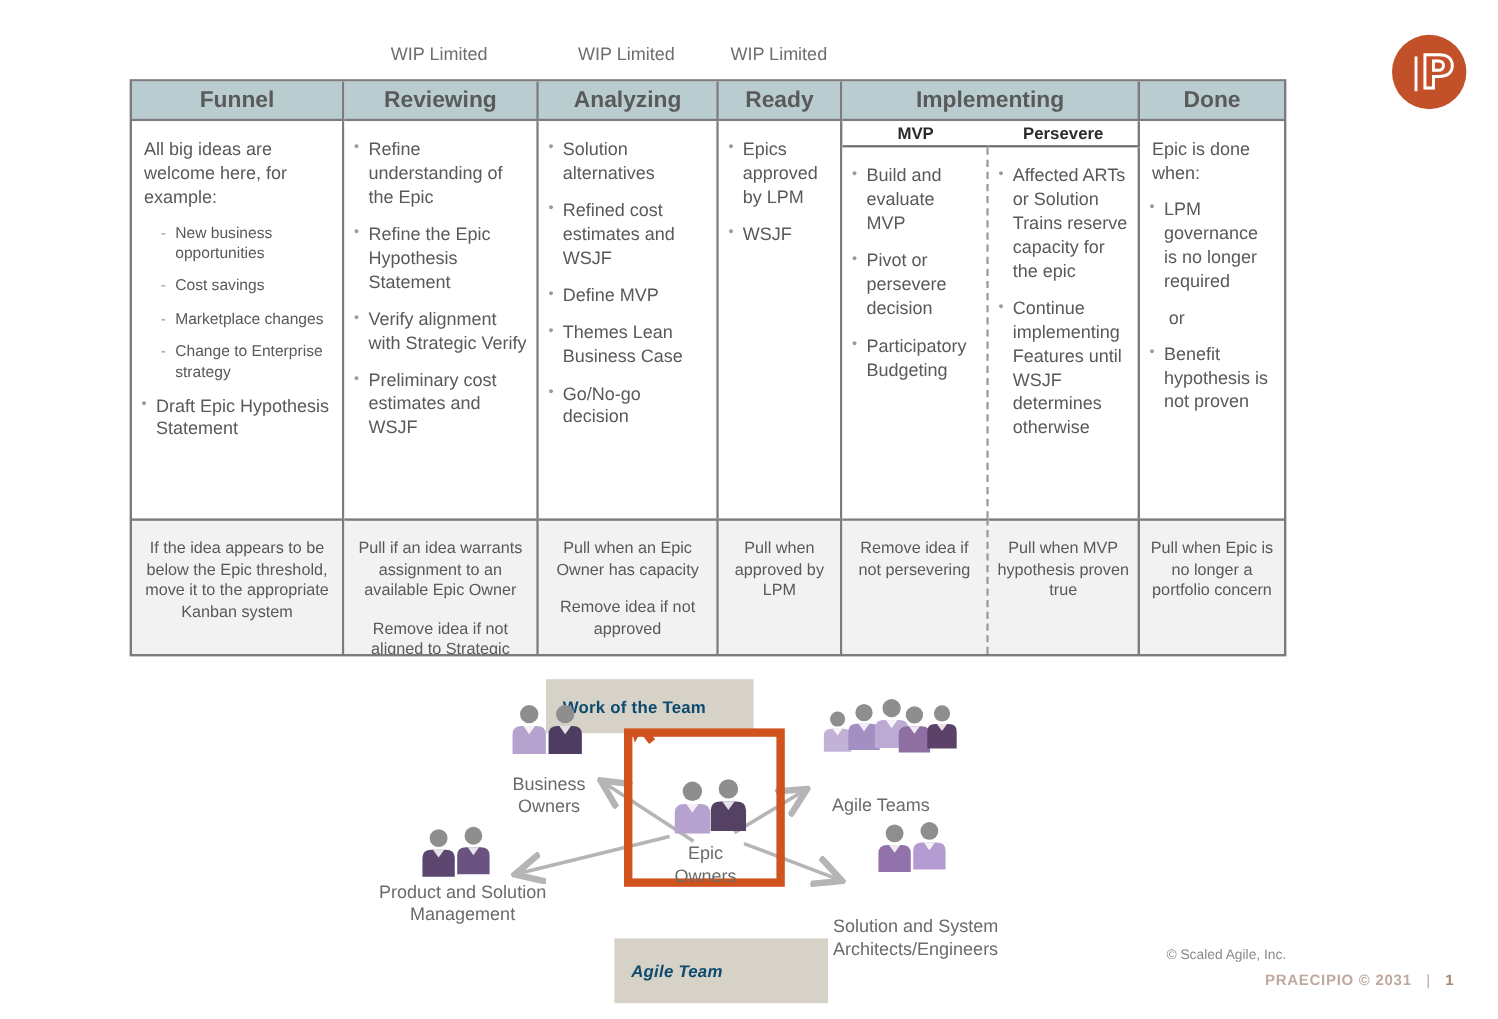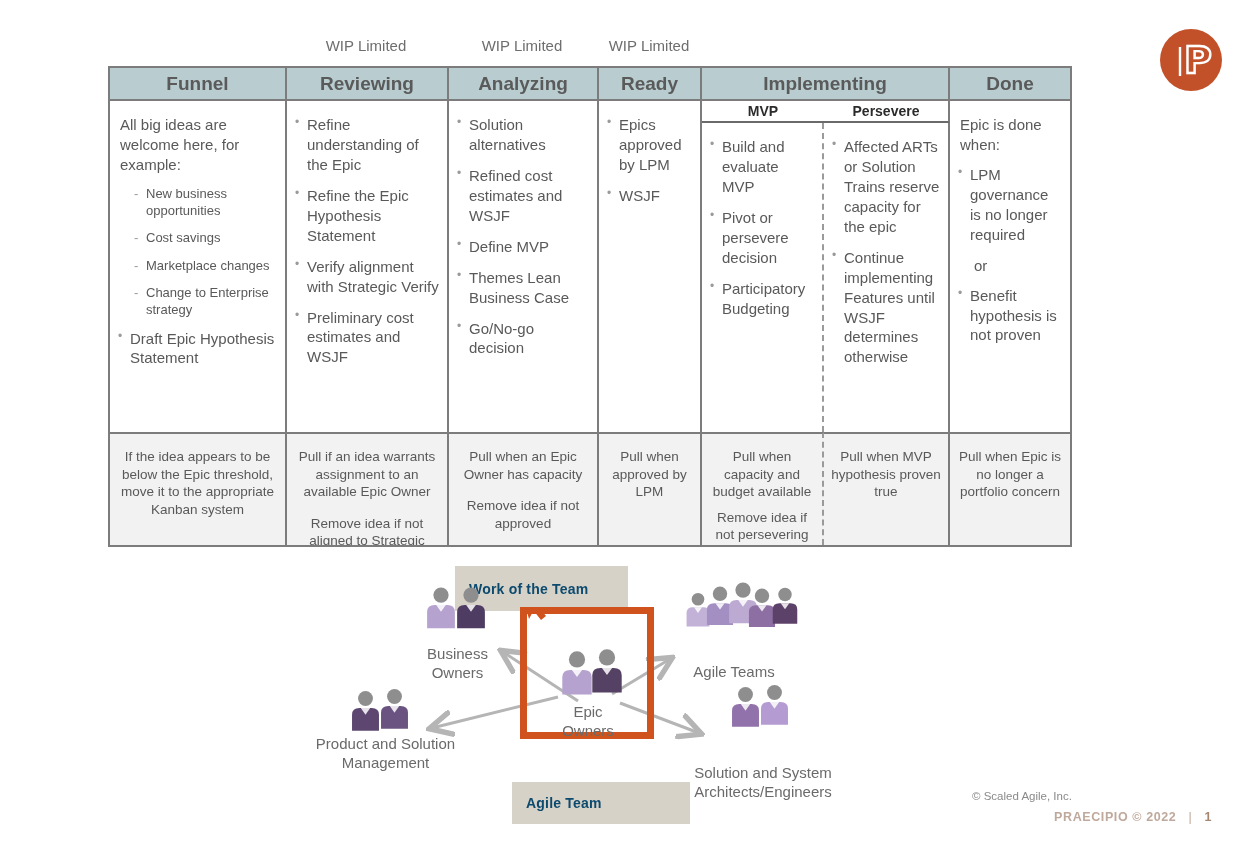--- a/index.html
+++ b/index.html
@@ -151,21 +151,20 @@
       <p>Remove idea if not aligned to Strategic Themes</p>
     </div>
     <div class="cell pull" style="grid-column:3;grid-row:4;">
       <p>Pull when an Epic Owner has capacity</p>
       <p>Remove idea if not approved</p>
     </div>
     <div class="cell pull" style="grid-column:4;grid-row:4;">
       <p>Pull when approved by LPM</p>
     </div>
     <div class="cell pull dashed-r" style="grid-column:5;grid-row:4;">
-      <p style="margin-bottom:8px;">Pull when capacity and budget available</p>
       <p>Remove idea if not persevering</p>
     </div>
     <div class="cell pull" style="grid-column:6;grid-row:4;">
       <p>Pull when MVP hypothesis proven true</p>
     </div>
     <div class="cell pull last" style="grid-column:7;grid-row:4;">
       <p>Pull when Epic is no longer a portfolio concern</p>
     </div>
   </div>
 
@@ -249,24 +248,24 @@
   <div class="icons" style="left:559px;top:644px;">
     <svg class="person" width="36" height="48" style="--body:#b6a2ce;">
         <use href="#person-shape"></use>
       </svg>
     <svg class="person" width="36" height="52" style="--body:#544164;margin-left:-6px;">
         <use href="#person-shape"></use>
       </svg>
   </div>
   <div class="dg-label" style="left:548px;top:703px;width:80px;">Epic Owners</div>
 
-  <div class="beige-box" style="left:512px;top:782px;width:178px;height:42px;">
+  <div class="beige-box" style="left:512px;top:782px;width:178px;height:54px;font-style:italic;">
     <span>Agile Team</span>
   </div>
 
   <div class="sa-copy">© Scaled Agile, Inc.</div>
   <div class="brand-footer">
-    <span>PRAECIPIO  © 2022</span>
+    <span>PRAECIPIO  © 2031</span>
     <span class="sep">|</span>
     <span class="pg">1</span>
   </div>
 
 </div>
 
 </body></html>

